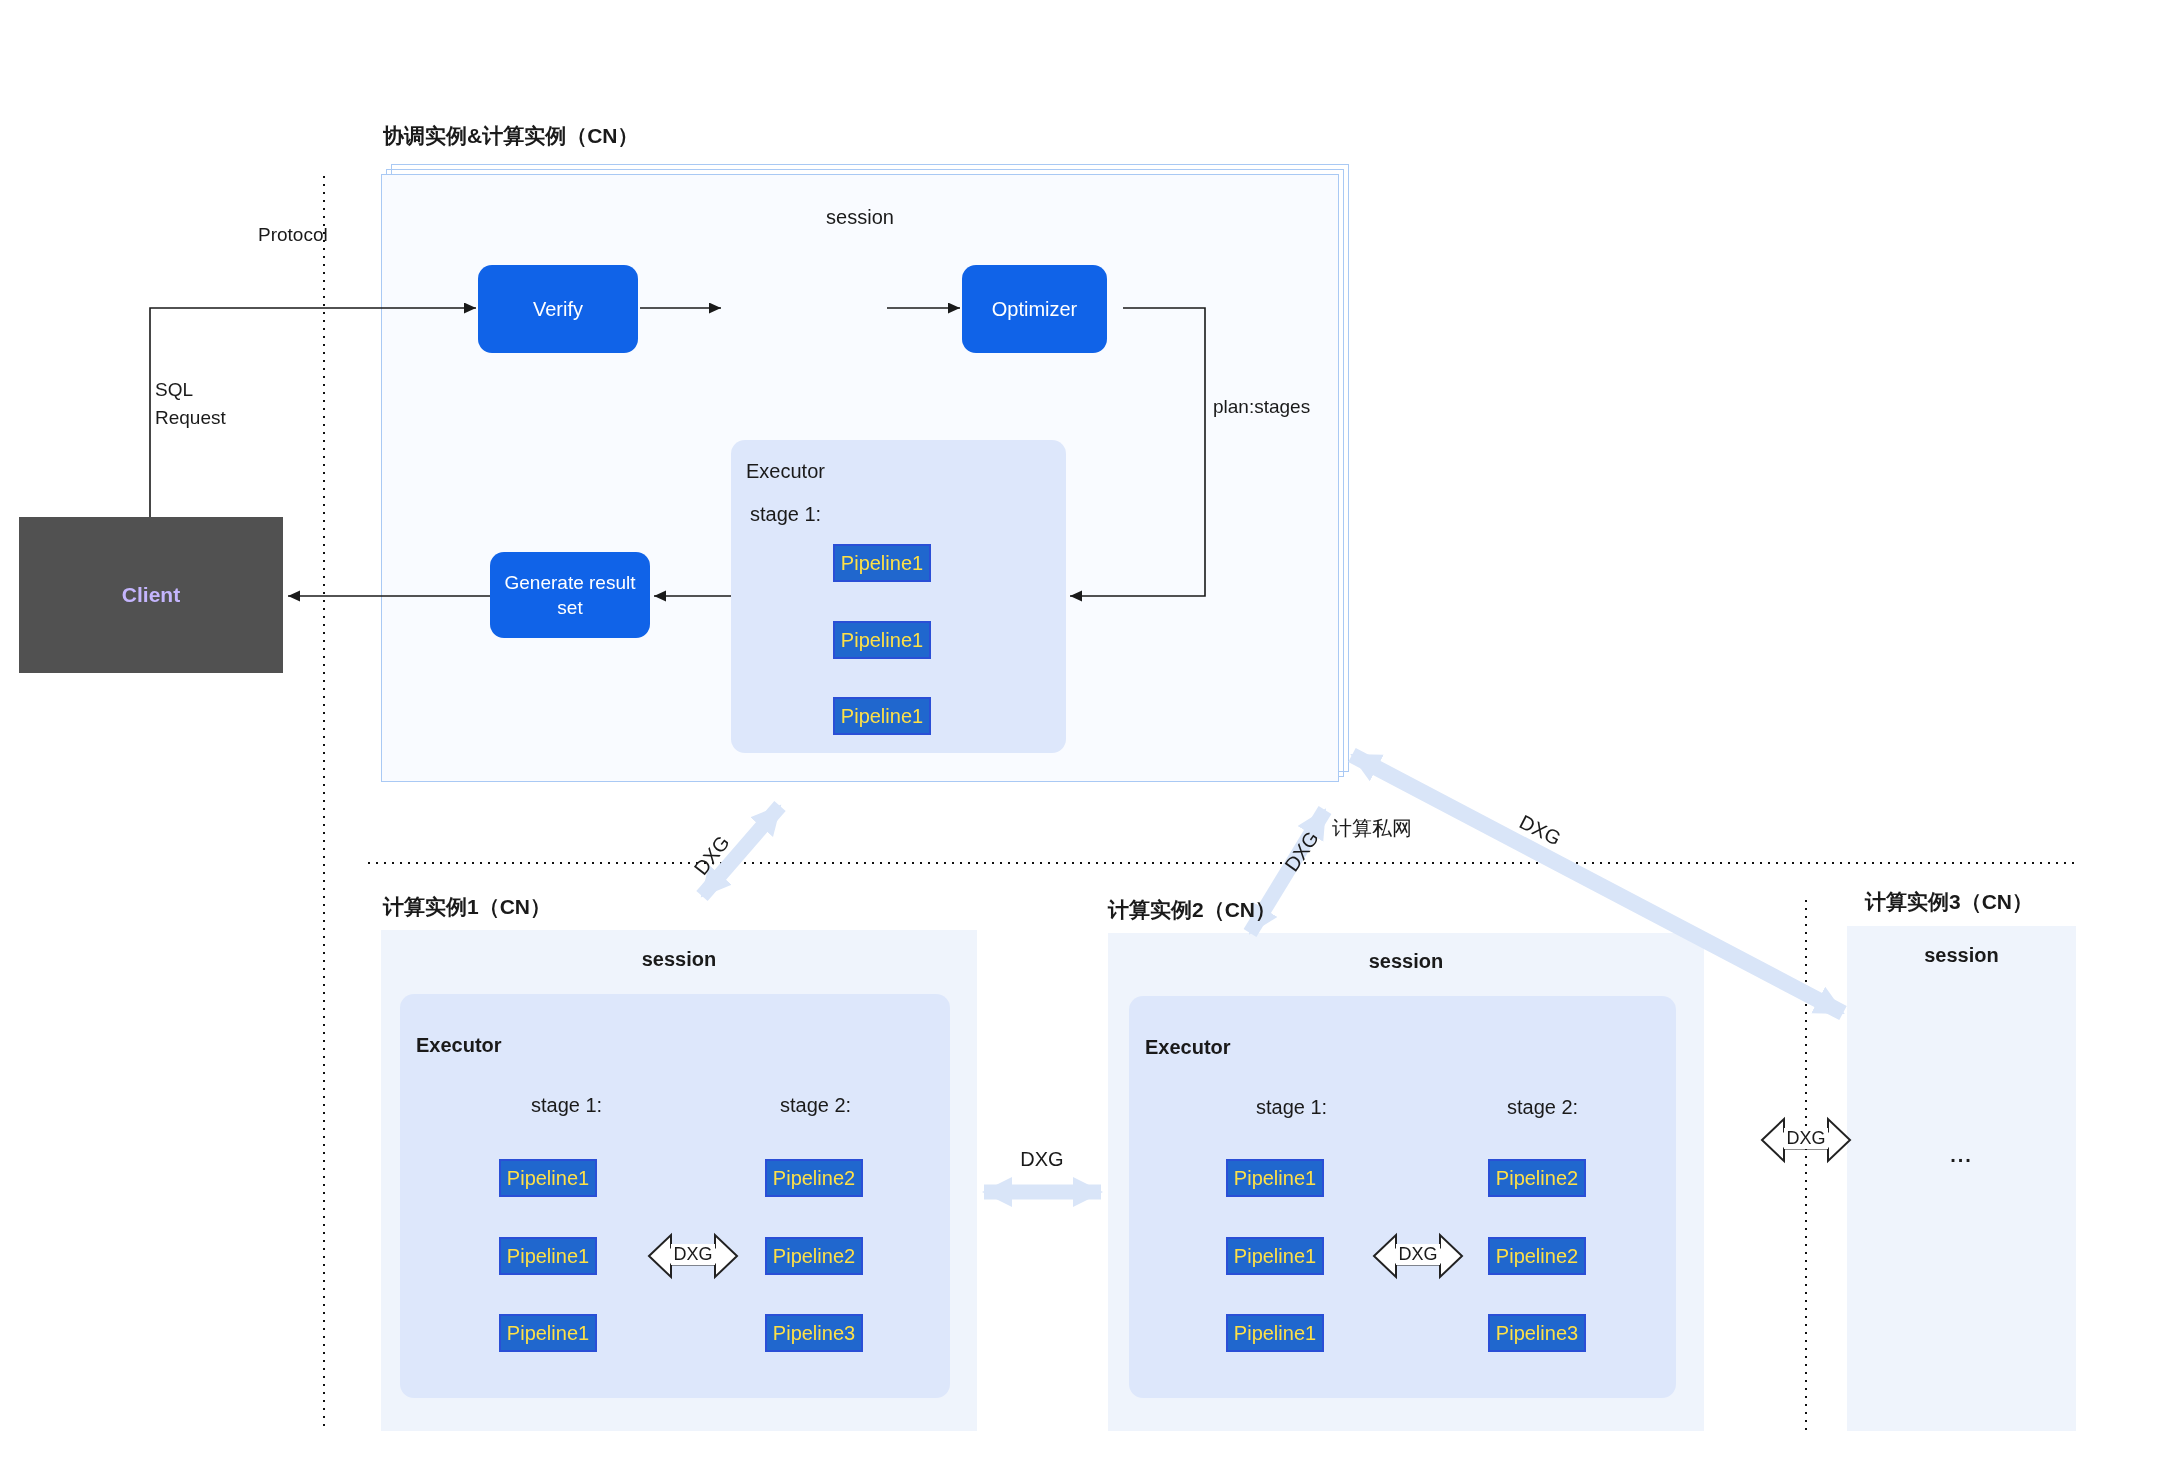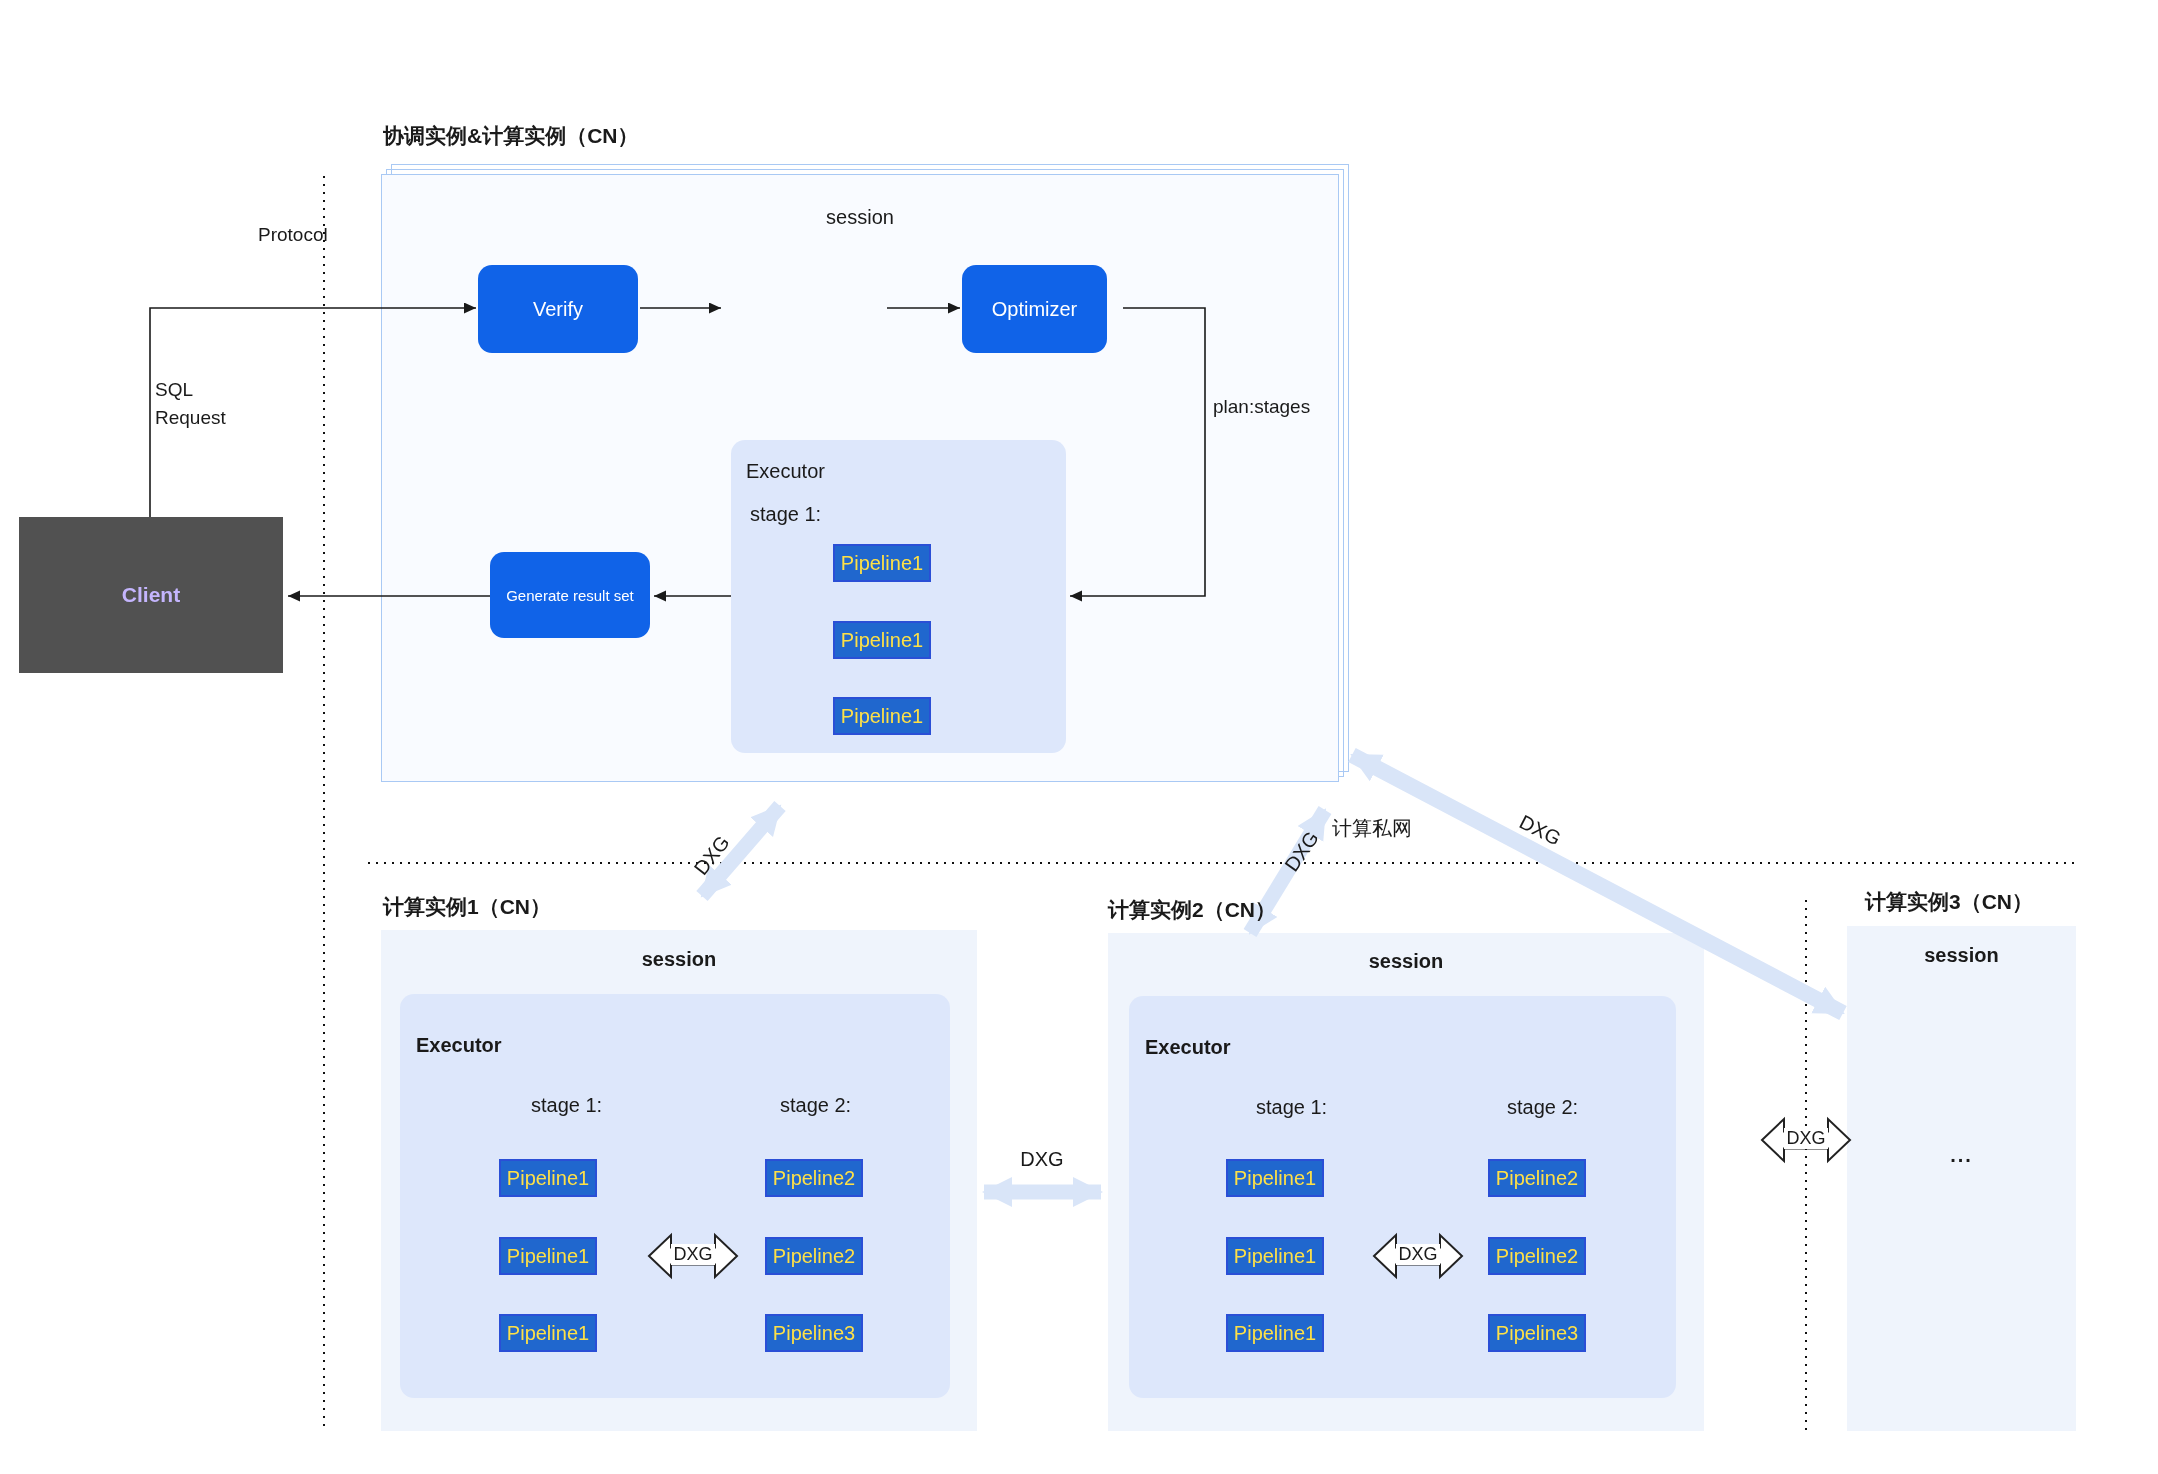--- a/index.html
+++ b/index.html
@@ -81,21 +81,21 @@
   <div class="abs bluebox" style="left:478px;top:265px;width:160px;height:88px;">Verify</div>
   <div class="abs bluebox" style="left:962px;top:265px;width:145px;height:88px;">Optimizer</div>
   <div class="abs lbl-sm" style="left:1213px;top:396px;">plan:stages</div>
 
   <div class="abs lbl" style="left:746px;top:460px;">Executor</div>
   <div class="abs lbl" style="left:750px;top:503px;">stage 1:</div>
   <div class="abs pipe" style="left:833px;top:544px;">Pipeline1</div>
   <div class="abs pipe" style="left:833px;top:621px;">Pipeline1</div>
   <div class="abs pipe" style="left:833px;top:697px;">Pipeline1</div>
 
-  <div class="abs bluebox" style="left:490px;top:552px;width:160px;height:86px;font-size:15px;">Generate result set</div>
+  <div class="abs bluebox" style="left:490px;top:552px;width:160px;height:86px;font-size:19px;">Generate result set</div>
 
   <div class="abs client" style="left:19px;top:517px;width:264px;height:156px;">Client</div>
   <div class="abs lbl-sm" style="left:155px;top:376px;line-height:28px;">
     <span style="display:block;">SQL</span>
     <span style="display:block;">Request</span>
   </div>
   <div class="abs lbl-sm" style="left:258px;top:224px;">Protocol</div>
 
   <div class="abs lbl" style="left:1332px;top:815px;font-weight:500;">计算私网</div>
   <div class="abs dxg-rot" style="left:682px;top:844px;transform:rotate(-52deg);">DXG</div>

